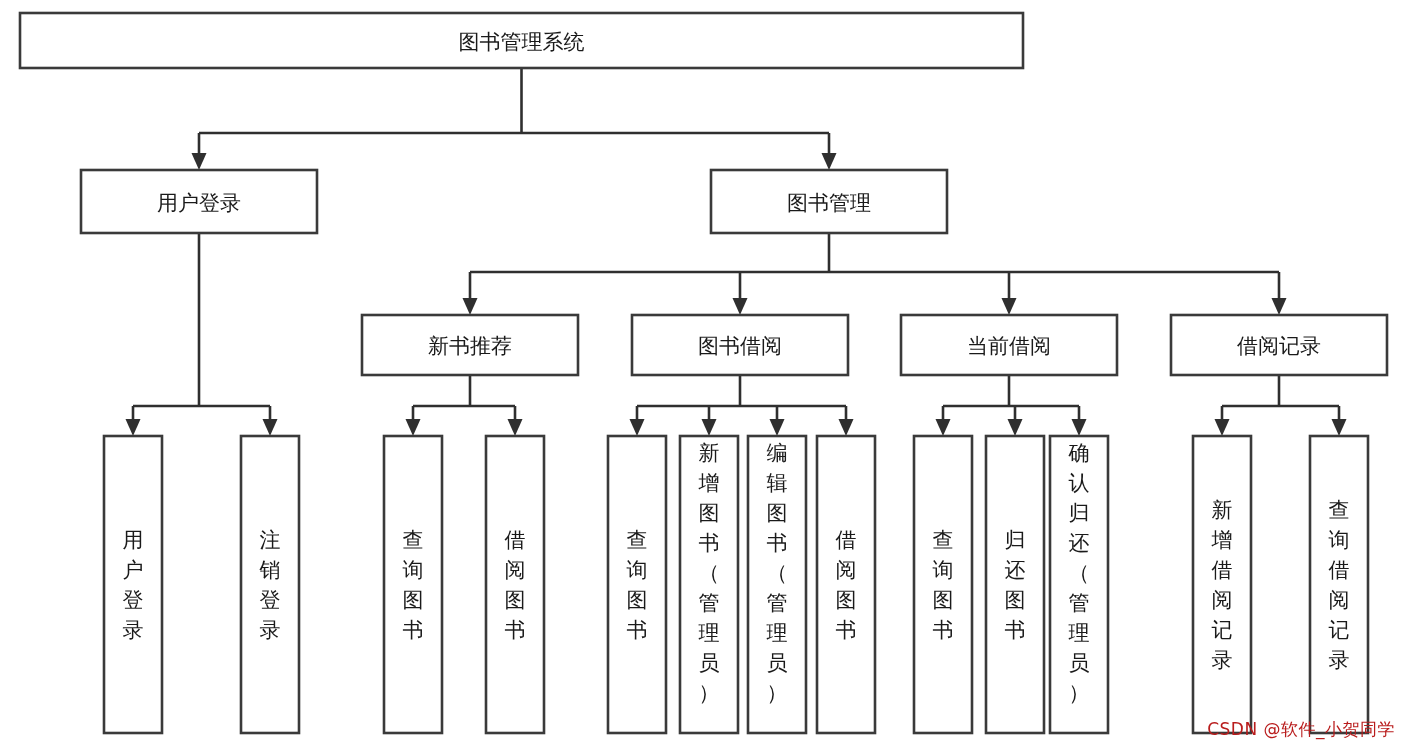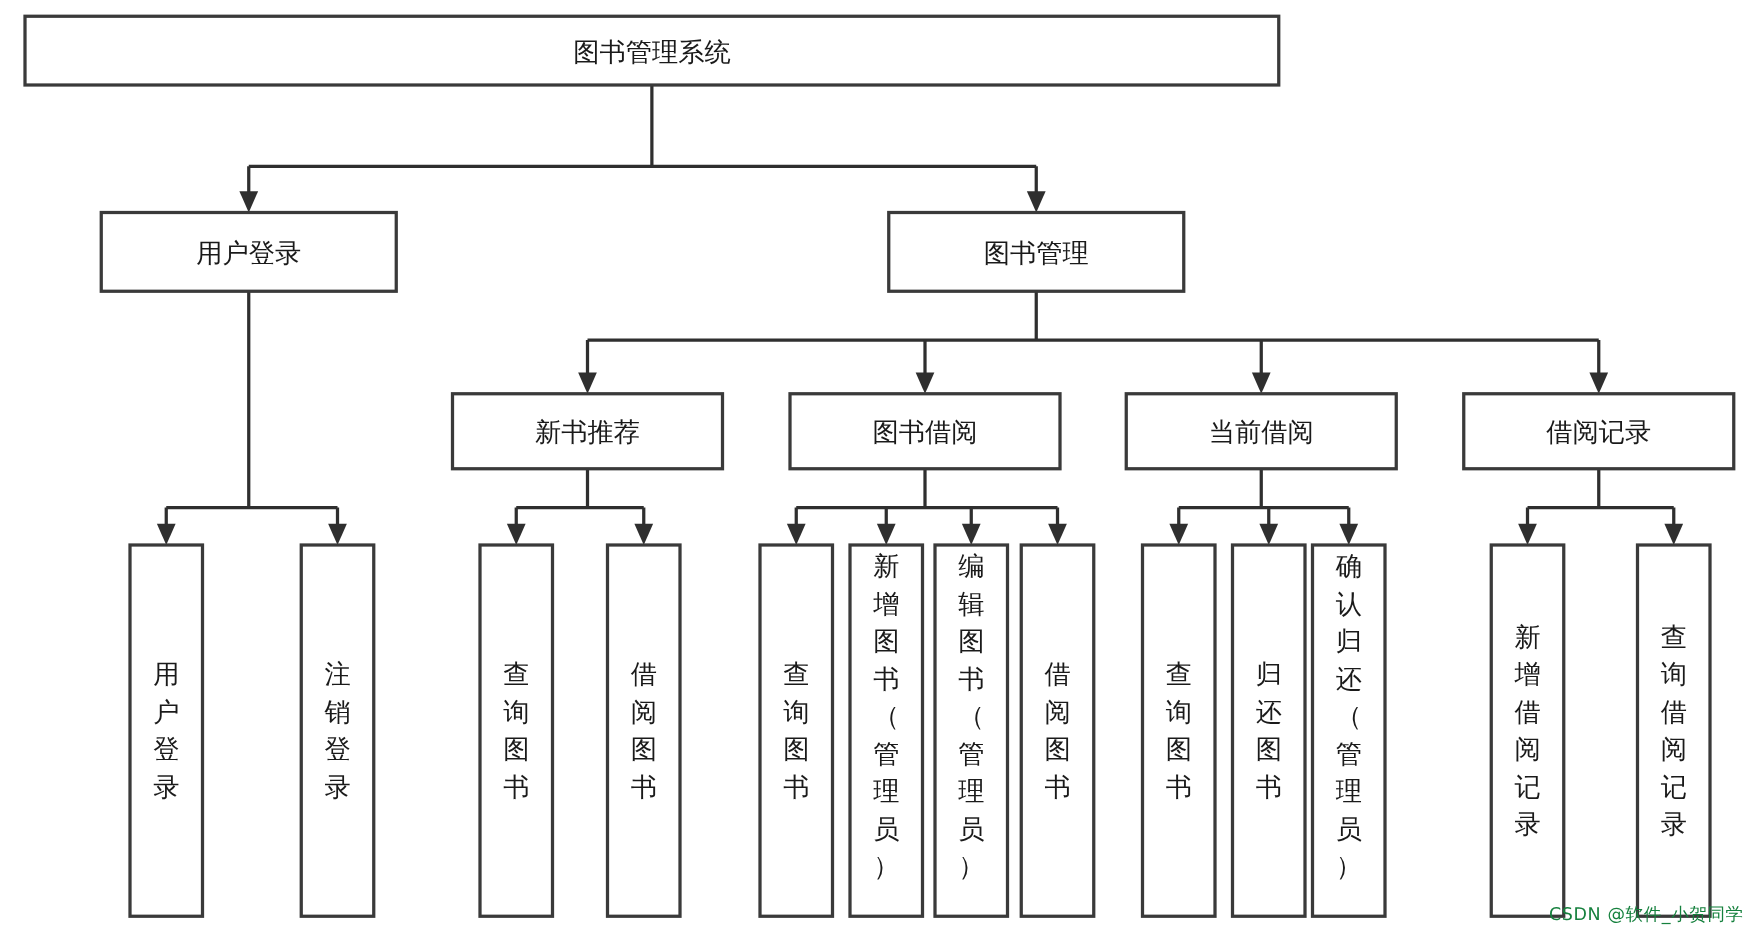--- a/index.html
+++ b/index.html
@@ -46,22 +46,22 @@
   }
   .arrow-head {
     fill: #2f2f2f;
     stroke: none;
   }
   .watermark {
     position: absolute;
     right: 10px;
     bottom: 6px;
     font-family: "DejaVu Sans", "Liberation Sans", sans-serif;
-    font-size: 14px;
-    color: #15803d;
+    font-size: 17px;
+    color: #b91c1c;
     letter-spacing: 0.5px;
     white-space: nowrap;
     pointer-events: none;
   }
 </style>
 </head>
 <body>
 
 <svg id="diagram" viewBox="0 0 1405 747" xmlns="http://www.w3.org/2000/svg">
   <g id="links-layer">

